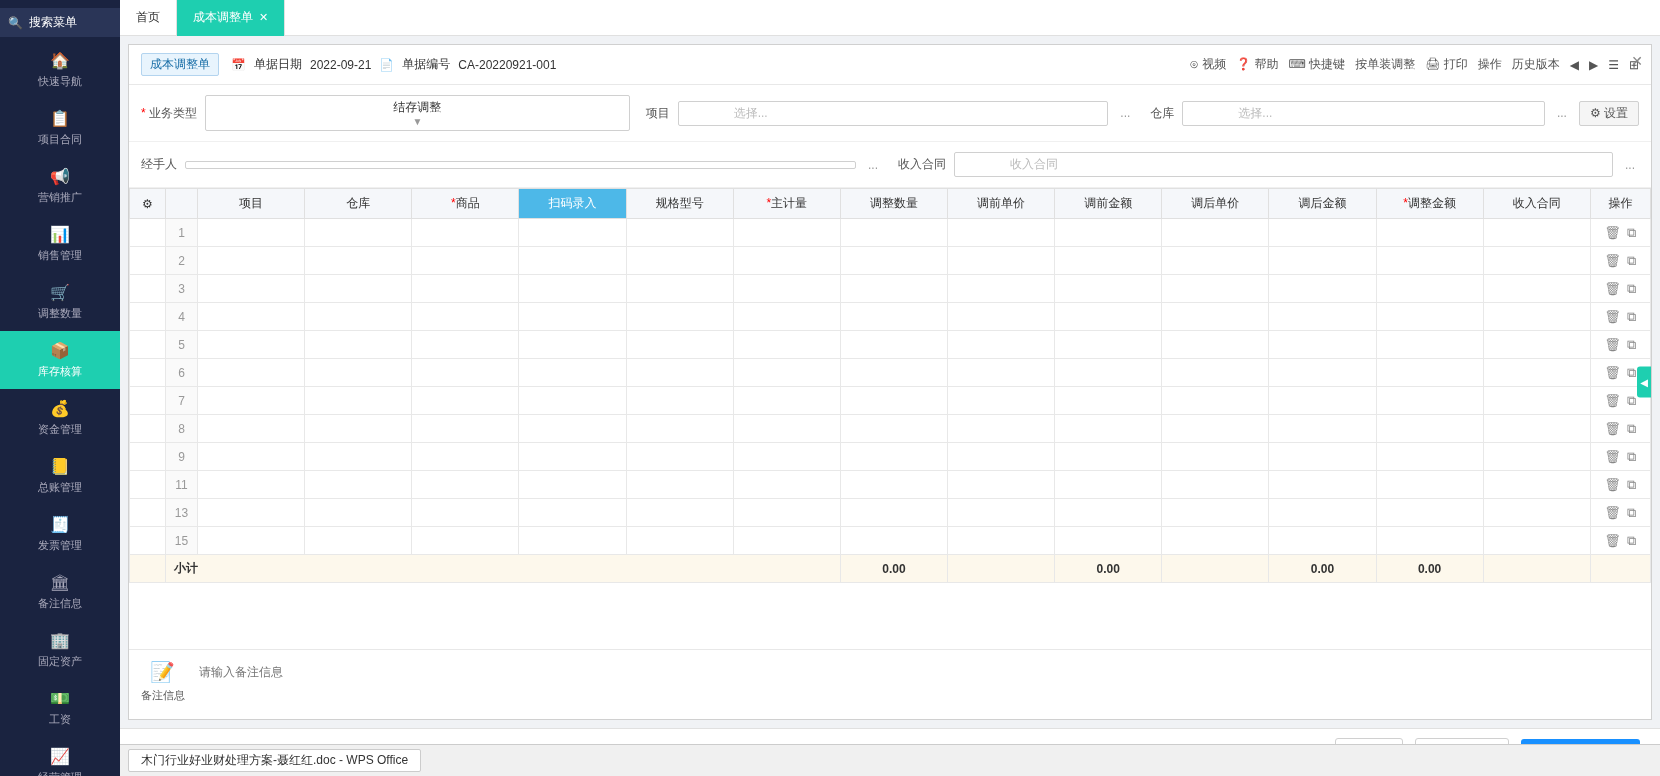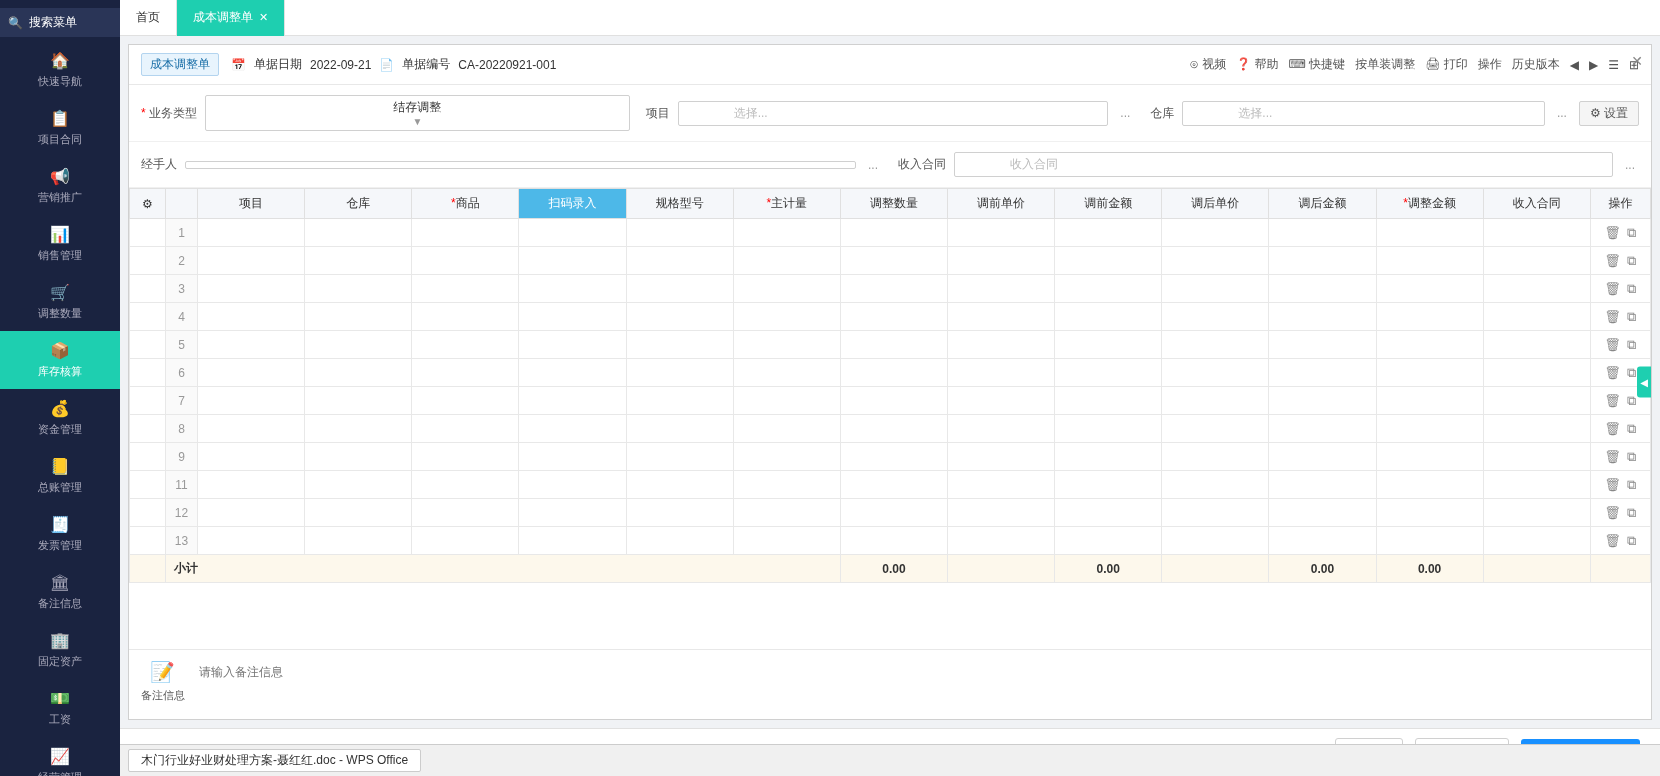--- a/index.html
+++ b/index.html
@@ -478,44 +478,44 @@
       <td></td>
       <td>
         <div class="action-icons">
           <span>🗑</span>
           <span>⧉</span>
         </div>
       </td>
     </tr>
               <tr>
       <td></td>
-      <td class="row-num">12</td>
-      <td></td>
-      <td></td>
-      <td></td>
-      <td></td>
-      <td></td>
-      <td></td>
-      <td></td>
-      <td></td>
-      <td></td>
-      <td></td>
-      <td></td>
-      <td></td>
-      <td></td>
-      <td>
-        <div class="action-icons">
-          <span>🗑</span>
-          <span>⧉</span>
-        </div>
-      </td>
-    </tr>
-              <tr>
-      <td></td>
       <td class="row-num">13</td>
+      <td></td>
+      <td></td>
+      <td></td>
+      <td></td>
+      <td></td>
+      <td></td>
+      <td></td>
+      <td></td>
+      <td></td>
+      <td></td>
+      <td></td>
+      <td></td>
+      <td></td>
+      <td>
+        <div class="action-icons">
+          <span>🗑</span>
+          <span>⧉</span>
+        </div>
+      </td>
+    </tr>
+              <tr>
+      <td></td>
+      <td class="row-num">15</td>
       <td></td>
       <td></td>
       <td></td>
       <td></td>
       <td></td>
       <td></td>
       <td></td>
       <td></td>
       <td></td>
       <td></td>

